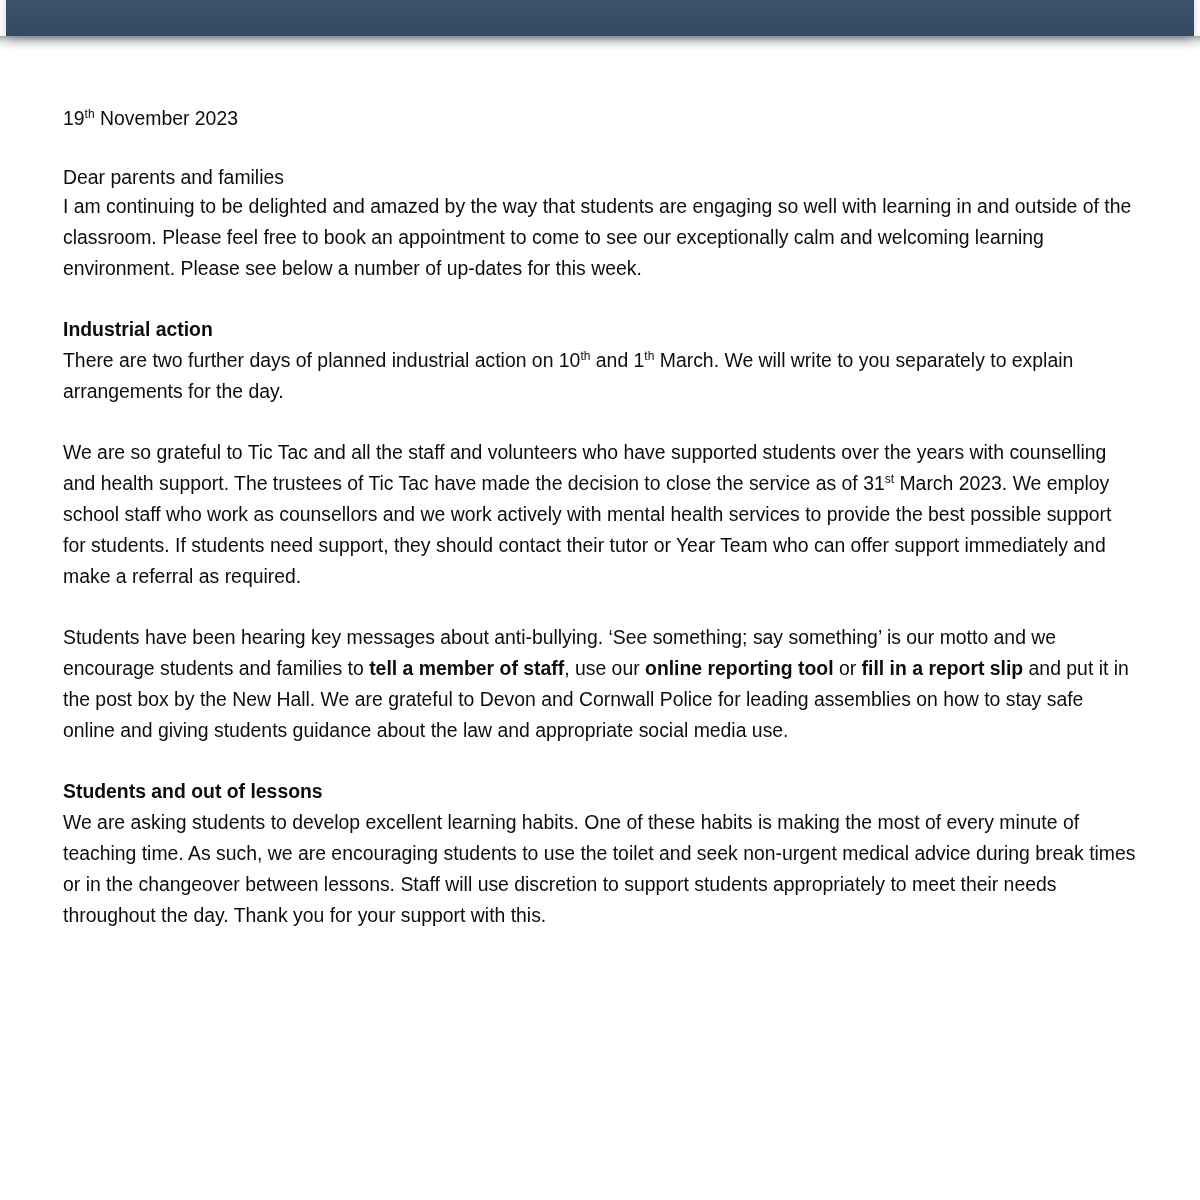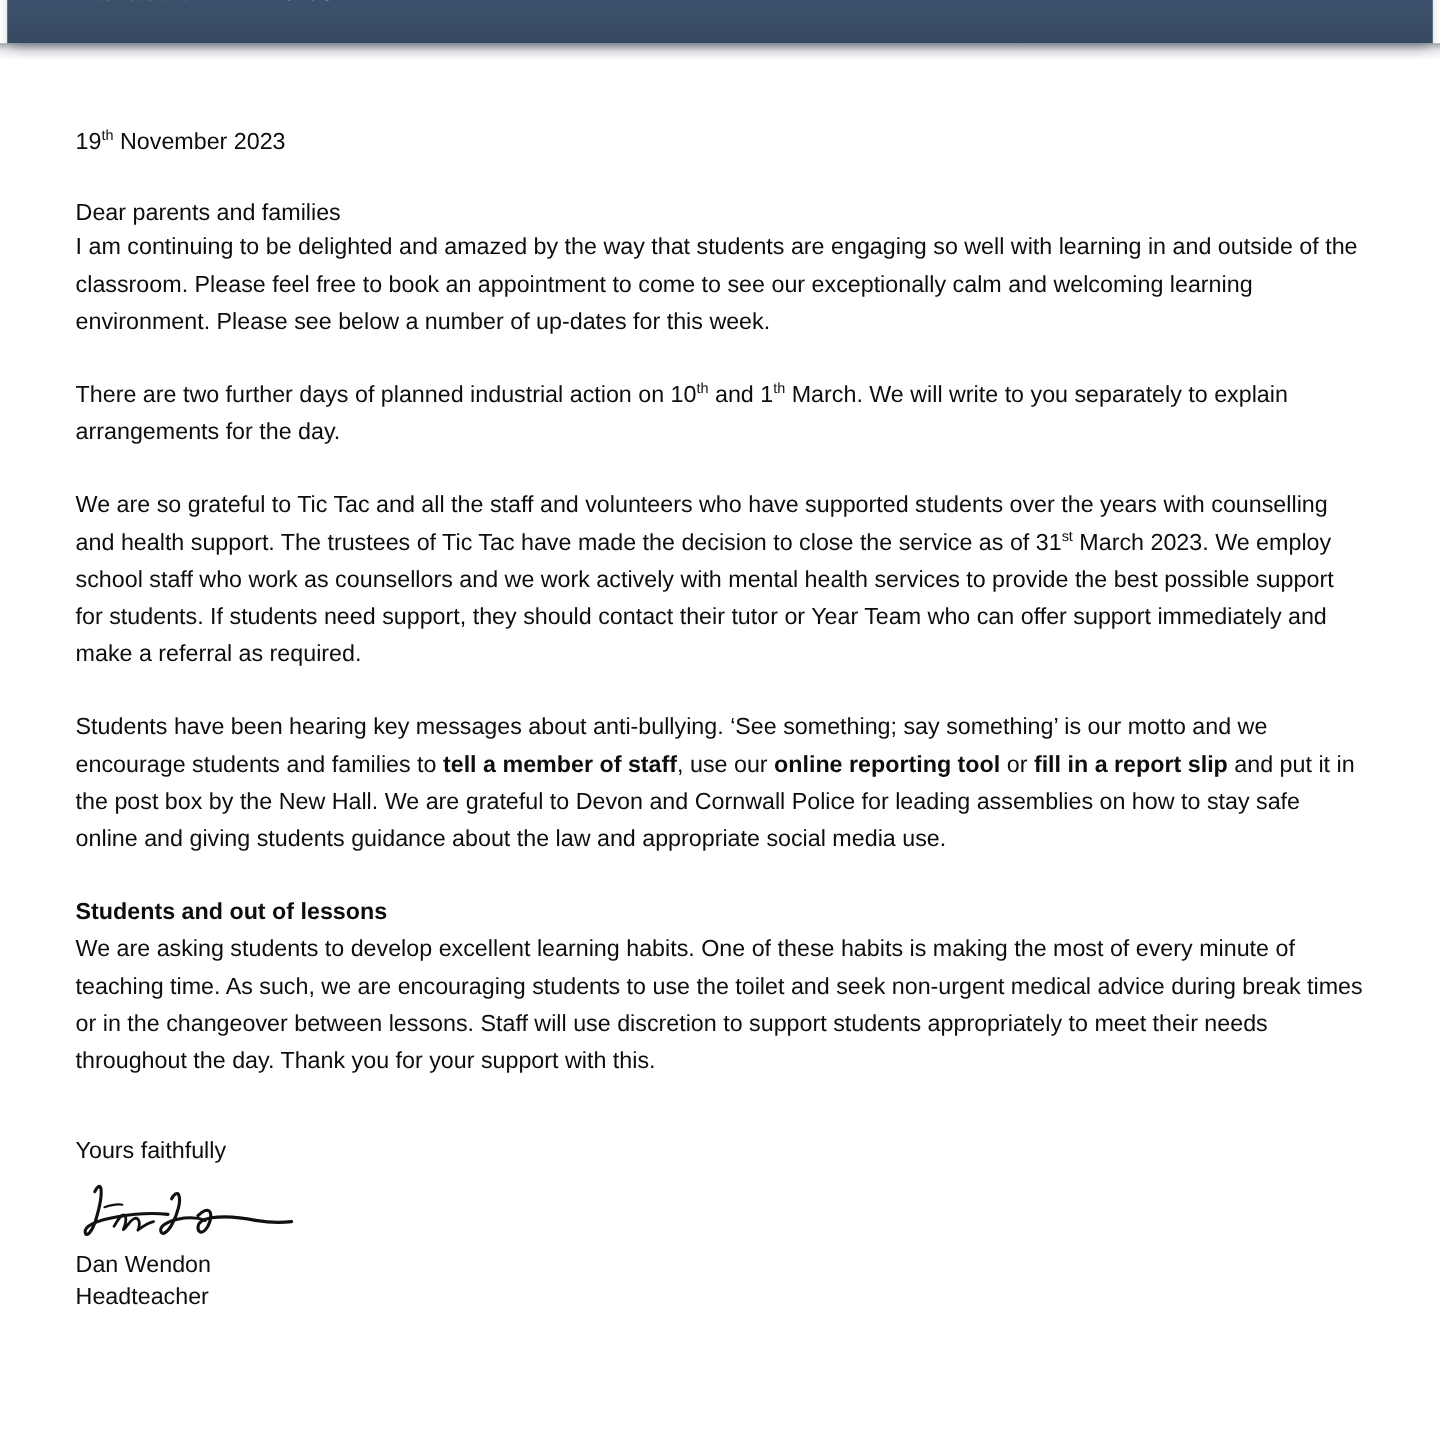--- a/index.html
+++ b/index.html
@@ -149,51 +149,31 @@
 
   <div class="line date">
     <span>19</span><sup>th</sup><span> November 2023</span>
   </div>
 
   <div class="line salutation">Dear parents and families</div>
 
   <p class="para block">I am continuing to be delighted and amazed by the way that students are engaging so well with learning in and outside of the classroom. Please feel free to book an appointment to come to see our exceptionally calm and welcoming learning environment. Please see below a number of up-dates for this week.</p>
 
   <div class="block">
+    <p class="block-heading">Industrial action</p>
     <p class="para"><span>There are two further days of planned industrial action on 10</span><sup>th</sup><span> and 1</span><sup>th</sup><span> March.  We will write to you separately to explain arrangements for the day.</span></p>
   </div>
 
   <div class="block">
     <p class="para"><span>We are so grateful to Tic Tac and all the staff and volunteers who have supported students over the years with counselling and health support. The trustees of Tic Tac have made the decision to close the service as of 31</span><sup>st</sup><span> March 2023. We employ school staff who work as counsellors and we work actively with mental health services to provide the best possible support for students. If students need support, they should contact their tutor or Year Team who can offer support immediately and make a referral as required.</span></p>
   </div>
 
   <div class="block">
     <p class="para"><span>Students have been hearing key messages about anti-bullying. ‘See something; say something’ is our motto and we encourage students and families to </span><b class="inline-bold">tell a member of staff</b><span>, use our </span><b class="inline-bold">online reporting tool</b><span> or </span><b class="inline-bold">fill in a report slip</b><span> and put it in the post box by the New Hall. We are grateful to Devon and Cornwall Police for leading assemblies on how to stay safe online and giving students guidance about the law and appropriate social media use.</span></p>
   </div>
 
   <div class="block">
     <p class="block-heading">Students and out of lessons</p>
     <p class="para">We are asking students to develop excellent learning habits. One of these habits is making the most of every minute of teaching time. As such, we are encouraging students to use the toilet and seek non-urgent medical advice during break times or in the changeover between lessons. Staff will use discretion to support students appropriately to meet their needs throughout the day. Thank you for your support with this.</p>
   </div>
 
-  <div class="closing">
-    <div class="signoff-line">Yours faithfully</div>
-
-    <div class="sign-wrap">
-      <svg width="300" height="62" viewBox="0 0 300 62" xmlns="http://www.w3.org/2000/svg">
-        <g fill="none" stroke="#111111" stroke-linecap="round" stroke-linejoin="round">
-          <path d="M14,14 C16,10 18,8 19,11 C20,16 18,27 15,37 C12,47 7,53 6,48 C5,43 15,38 33,35 C50,32 66,32 75,33" stroke-width="2.6"></path>
-          <path d="M22,27 C28,25 33,24 37,25" stroke-width="1.7"></path>
-          <path d="M30,43 C34,36 37,32 39,34 C41,36 39,43 38,45 C37,47 39,45 42,41" stroke-width="2.3"></path>
-          <path d="M42,41 C45,37 48,35 50,37 C52,39 51,44 50,46" stroke-width="2.3"></path>
-          <path d="M50,46 C54,43 58,40 63,39" stroke-width="2.3"></path>
-          <path d="M78,20 C80,16 83,14 84,17 C86,22 83,32 79,40 C75,48 70,51 69,47 C68,43 74,39 83,37 C93,35 101,36 106,38" stroke-width="2.6"></path>
-          <path d="M100,34 C104,30 108,28 110,31 C112,35 109,43 106,46 C103,49 100,48 100,44 C100,40 104,37 110,36 C122,34 134,35 148,38" stroke-width="2.6"></path>
-          <path d="M148,38 C160,40 170,40 178,39" stroke-width="2.6"></path>
-        </g>
-      </svg>
-    </div>
-
-    <div class="signoff-line">Dan Wendon</div>
-    <div class="signoff-line">Headteacher</div>
-  </div>
 
 </div>
 
 </body></html>

